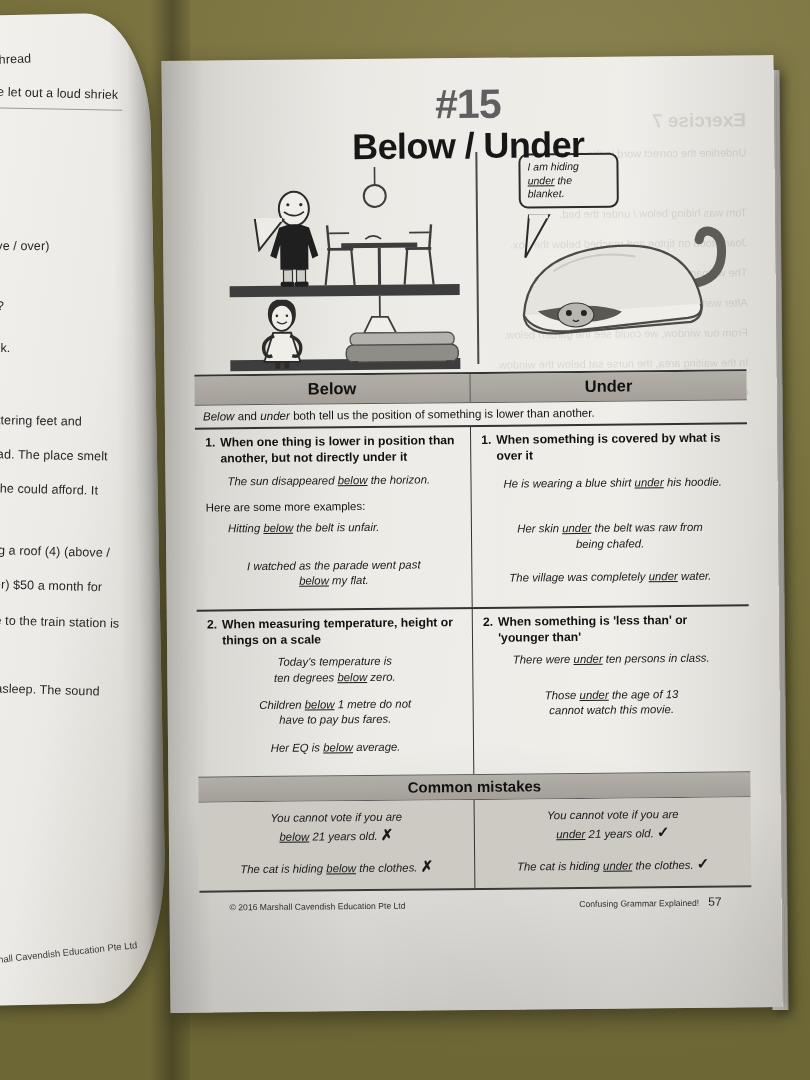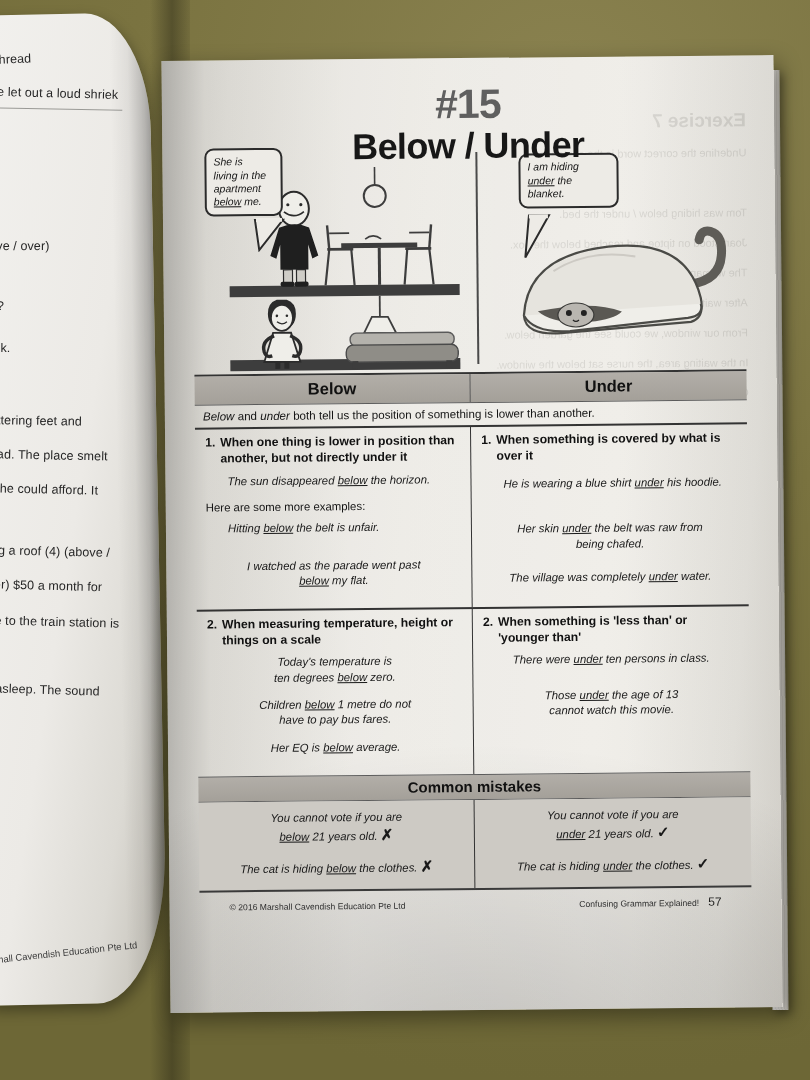--- a/index.html
+++ b/index.html
@@ -310,26 +310,20 @@
         </g>
 
         <g>
           <rect x="156" y="212" width="104" height="13" rx="6" fill="#b4b2ac" stroke="#5a5a5a" stroke-width="1.4"></rect>
           <rect x="152" y="224" width="112" height="17" rx="7" fill="#8f8d87" stroke="#4a4a4a" stroke-width="1.4"></rect>
           <rect x="158" y="240" width="6" height="7" fill="#3d3d3d"></rect>
           <rect x="252" y="240" width="6" height="7" fill="#3d3d3d"></rect>
         </g>
       </svg>
 
-      <div class="bubble" style="left:12px; top:26px; width:78px;">
-        <span>She is</span><br>
-        <span>living in the</span><br>
-        <span>apartment</span><br>
-        <u>below</u> me.
-      </div>
       <svg style="position:absolute;left:60px;top:96px" width="40" height="34">
         <path d="M2 2 L30 2 L6 32 Z" fill="#edebe6" stroke="#2b2b2b" stroke-width="2"></path>
         <path d="M3 2 L29 2" stroke="#edebe6" stroke-width="4"></path>
       </svg>
 
       <svg class="scene" style="left:300px; top:56px" width="250" height="190" viewBox="0 0 250 190">
 
         <path d="M198 110 q28 -4 30 -28 q2 -20 -10 -24 q-10 -3 -12 8" fill="none" stroke="#5e5c57" stroke-width="9" stroke-linecap="round"></path>
 
         <path d="M30 140 q4 -60 85 -68 q78 -8 92 52 q4 20 -10 24 l-130 10 q-36 2 -37 -18 z" fill="#e6e4de" stroke="#4a4a46" stroke-width="2.2"></path>

